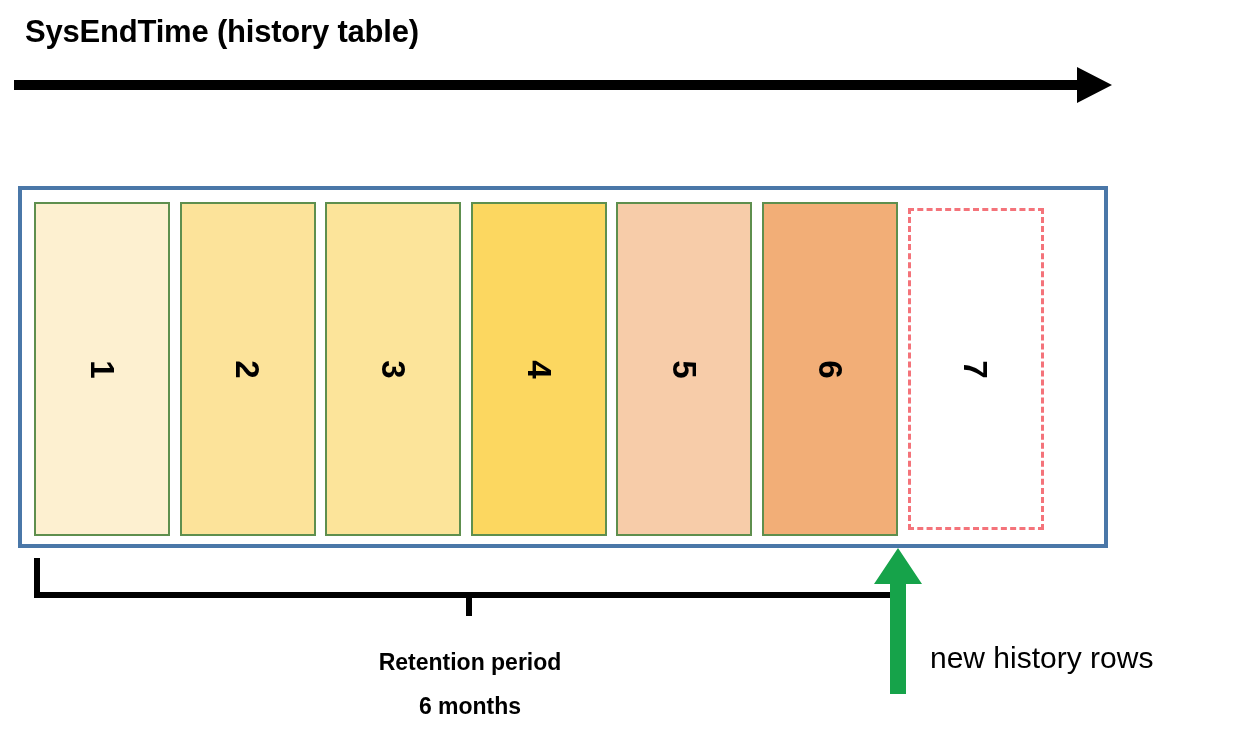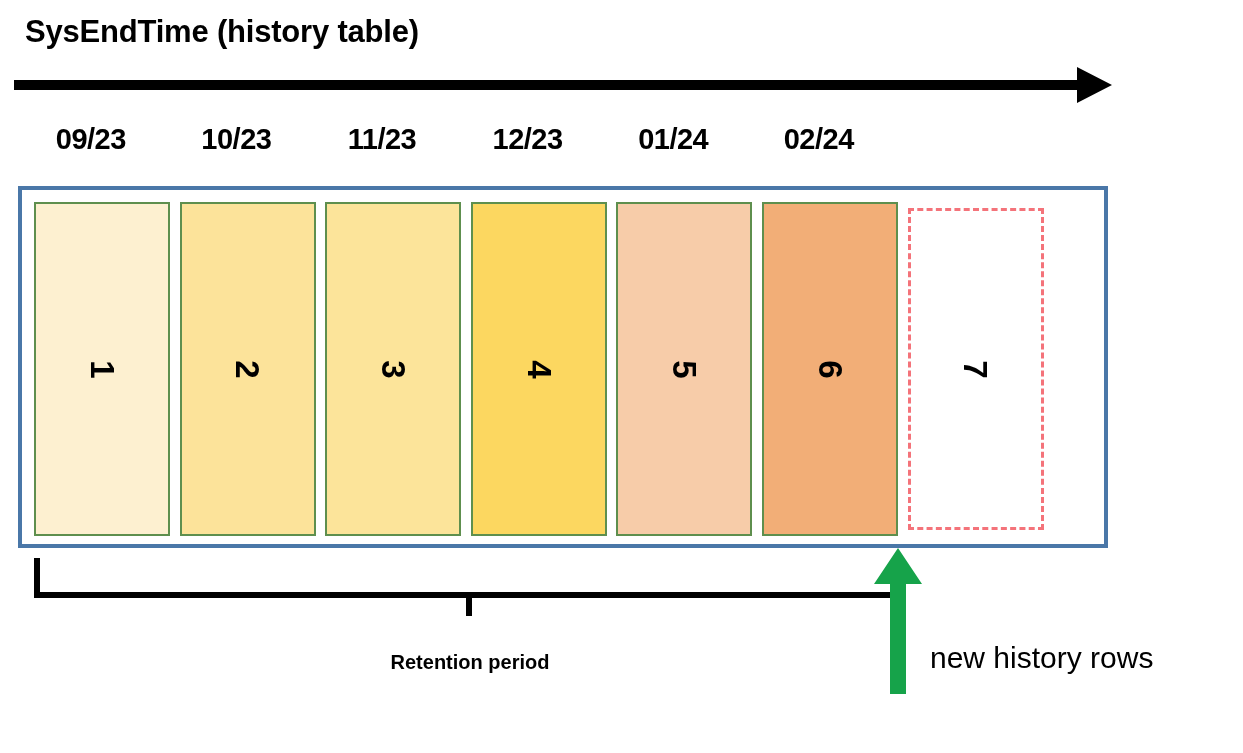--- a/index.html
+++ b/index.html
@@ -112,21 +112,21 @@
     top: 556px;
     width: 870px;
     height: 60px;
   }
   .retention-label {
     position: absolute;
     left: 200px;
     top: 640px;
     width: 540px;
     text-align: center;
-    font-size: 20px;
+    font-size: 23px;
     font-weight: bold;
     line-height: 44px;
     color: #000000;
   }
 
   
   .green-arrow {
     position: absolute;
     left: 872px;
     top: 548px;
@@ -149,28 +149,20 @@
 <div id="stage">
 
   <div class="title">SysEndTime (history table)</div>
 
   <div class="timeline-axis">
     <svg width="1105" height="46" viewBox="0 0 1105 46">
       <path d="M 0 18 L 1063 18 L 1063 5 L 1098 23 L 1063 41 L 1063 28 L 0 28 Z" fill="#000000"></path>
     </svg>
   </div>
 
-  <div class="months">
-    <div class="month-cell">09/23</div>
-    <div class="month-cell">10/23</div>
-    <div class="month-cell">11/23</div>
-    <div class="month-cell">12/23</div>
-    <div class="month-cell">01/24</div>
-    <div class="month-cell">02/24</div>
-  </div>
 
   <div class="container-frame">
     <div class="boxes-row">
       <div class="hbox" style="background-color: rgb(253, 240, 208);">
         <span class="hbox-label">1</span>
       </div>
       <div class="hbox" style="background-color: rgb(252, 227, 154);">
         <span class="hbox-label">2</span>
       </div>
       <div class="hbox" style="background-color: rgb(252, 228, 154);">
@@ -191,20 +183,21 @@
     </div>
   </div>
 
   <div class="brace">
     <svg width="870" height="60" viewBox="0 0 870 60">
       <path d="M 3 2 L 3 42 M 0 39 L 870 39 M 867 42 L 867 2 M 435 39 L 435 60" stroke="#000000" stroke-width="6" fill="none"></path>
     </svg>
   </div>
   <div class="retention-label">
     <div>Retention period</div>
+    <div>6 months</div>
   </div>
 
   <div class="green-arrow">
     <svg width="52" height="146" viewBox="0 0 52 146">
       <path d="M 26 0 L 50 36 L 34 36 L 34 146 L 18 146 L 18 36 L 2 36 Z" fill="#16a34a"></path>
     </svg>
   </div>
   <div class="new-rows-label">new history rows</div>
 
 </div>

